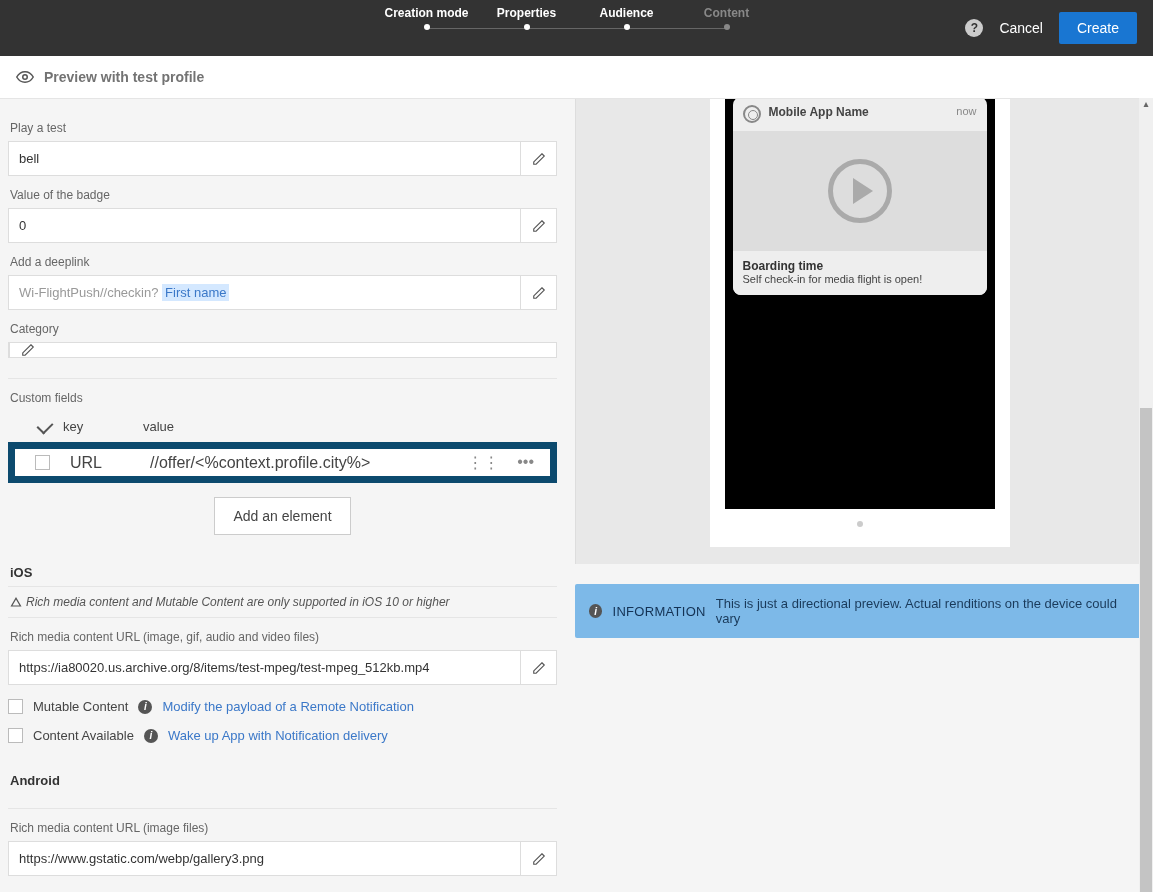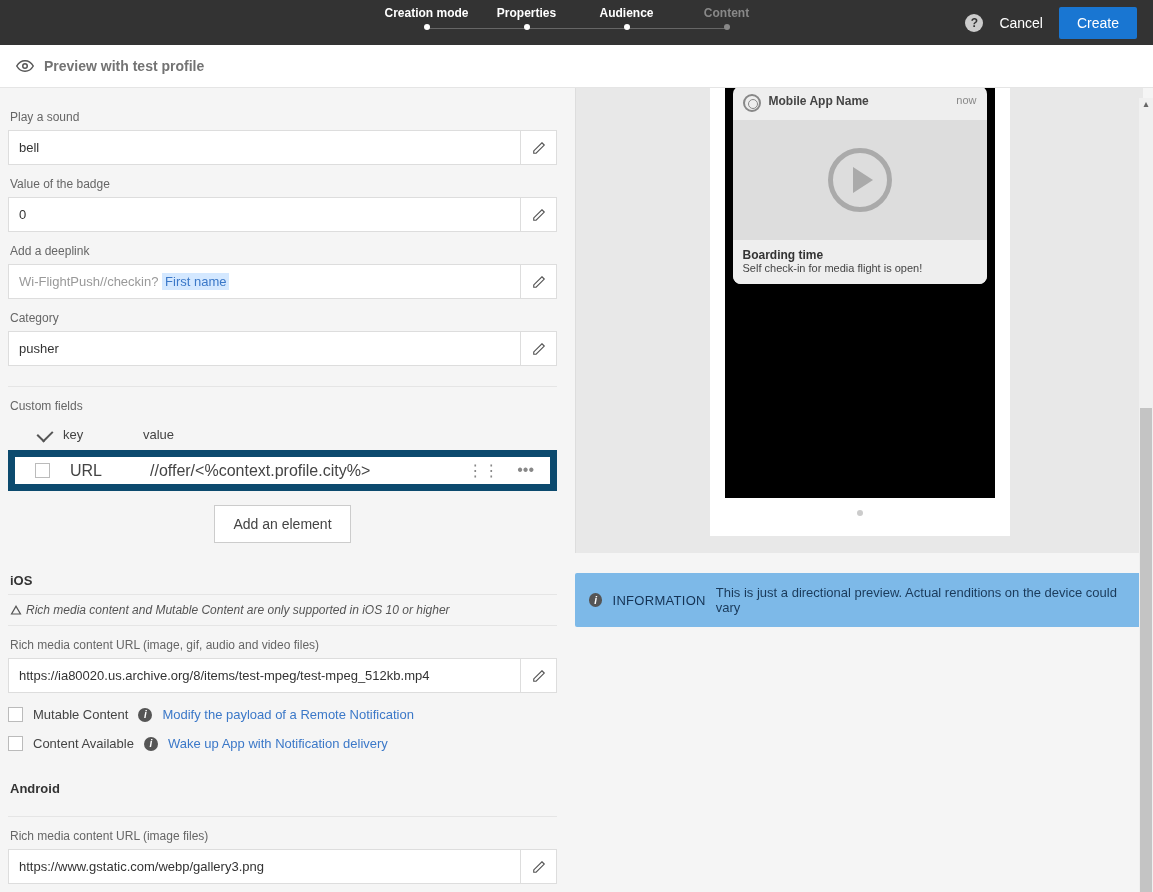--- a/index.html
+++ b/index.html
@@ -1,17 +1,17 @@
 <!DOCTYPE html>
 <html><head>
 <meta charset="utf-8">
 <style>
 *{box-sizing:border-box;margin:0;padding:0;font-family:"Segoe UI",Arial,sans-serif}
 body{background:#f5f5f5;width:1153px;height:892px;overflow:hidden;position:relative}
-.header{background:#333;height:45px;display:flex;align-items:center;padding:6px 16px;color:#fff;position:relative}
+.header{background:#333;height:56px;display:flex;align-items:center;padding:6px 16px;color:#fff;position:relative}
 .steps{position:absolute;left:50%;transform:translateX(-50%);display:flex;align-items:flex-start;gap:0;font-size:12px;top:6px}
 .step{display:flex;flex-direction:column;align-items:center;position:relative;min-width:100px}
 .step-label{font-weight:600;color:#fff;margin-bottom:4px}
 .step.inactive .step-label{color:#888}
 .step-dot{width:6px;height:6px;border-radius:50%;background:#fff;position:relative;z-index:2}
 .step.inactive .step-dot{background:#888}
 .step-line{position:absolute;top:22px;left:50%;width:100px;height:1px;background:#666;z-index:1}
 .header-right{margin-left:auto;display:flex;align-items:center;gap:16px}
 .help-icon{width:18px;height:18px;border-radius:50%;background:#ccc;color:#333;display:flex;align-items:center;justify-content:center;font-weight:bold;font-size:12px;cursor:pointer}
 .cancel-btn{color:#fff;background:none;border:none;font-size:14px;cursor:pointer}
@@ -108,21 +108,21 @@
         <path d="M1 12s4-7 11-7 11 7 11 7-4 7-11 7S1 12 1 12z"></path>
         <circle cx="12" cy="12" r="3"></circle>
       </svg>
   </span>
   <span class="subheader-title">Preview with test profile</span>
 </div>
 
 <div class="main">
   <div class="left-panel">
 
-    <div class="field-label">Play a sound</div>
+    <div class="field-label">Play a test</div>
     <div class="input-row">
       <input class="input-box" value="bell" style="">
       <div class="edit-btn">
         <svg width="14" height="14" viewBox="0 0 24 24" fill="none" stroke="#555" stroke-width="2">
             <path d="M17 3l4 4L7 21H3v-4L17 3z"></path>
           </svg>
       </div>
     </div>
 
     <div class="field-label">Value of the badge</div>
@@ -142,21 +142,20 @@
       </div>
       <div class="edit-btn">
         <svg width="14" height="14" viewBox="0 0 24 24" fill="none" stroke="#555" stroke-width="2">
             <path d="M17 3l4 4L7 21H3v-4L17 3z"></path>
           </svg>
       </div>
     </div>
 
     <div class="field-label">Category</div>
     <div class="input-row">
-      <input class="input-box" value="pusher" style="">
       <div class="edit-btn">
         <svg width="14" height="14" viewBox="0 0 24 24" fill="none" stroke="#555" stroke-width="2">
             <path d="M17 3l4 4L7 21H3v-4L17 3z"></path>
           </svg>
       </div>
     </div>
 
     <div class="divider"></div>
     <div class="field-label">Custom fields</div>
     <div class="table-head">

